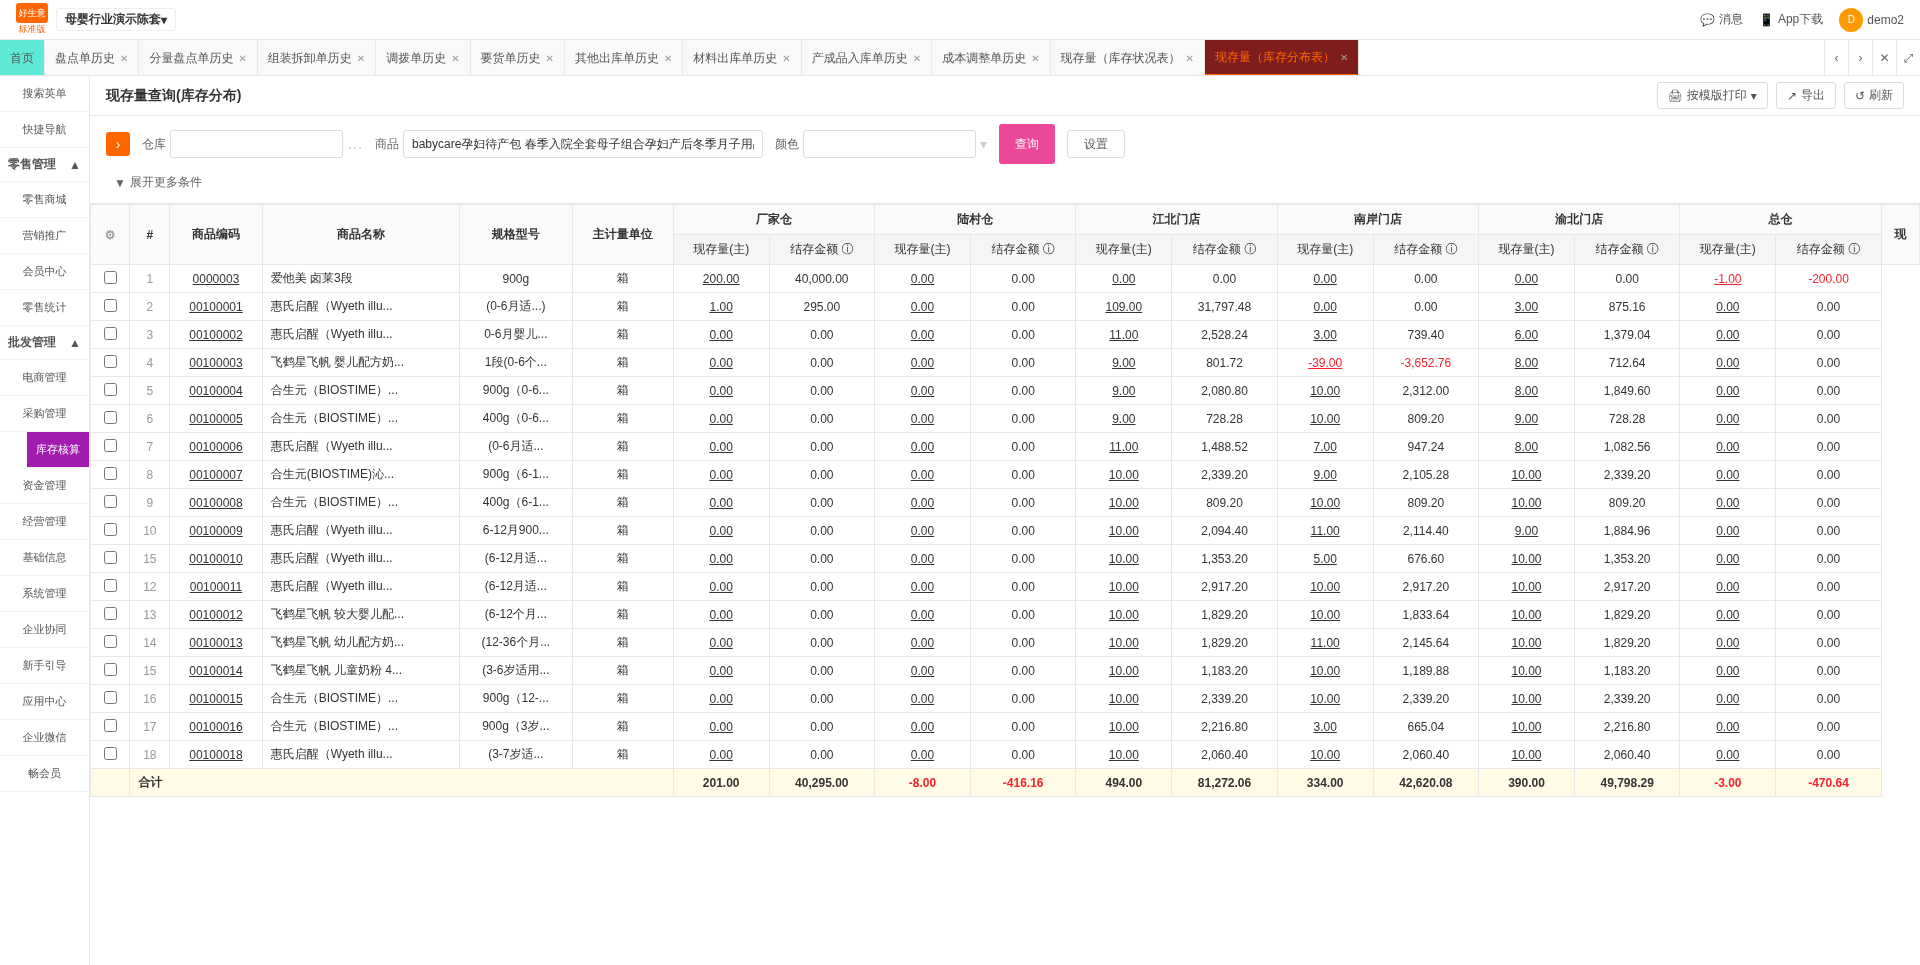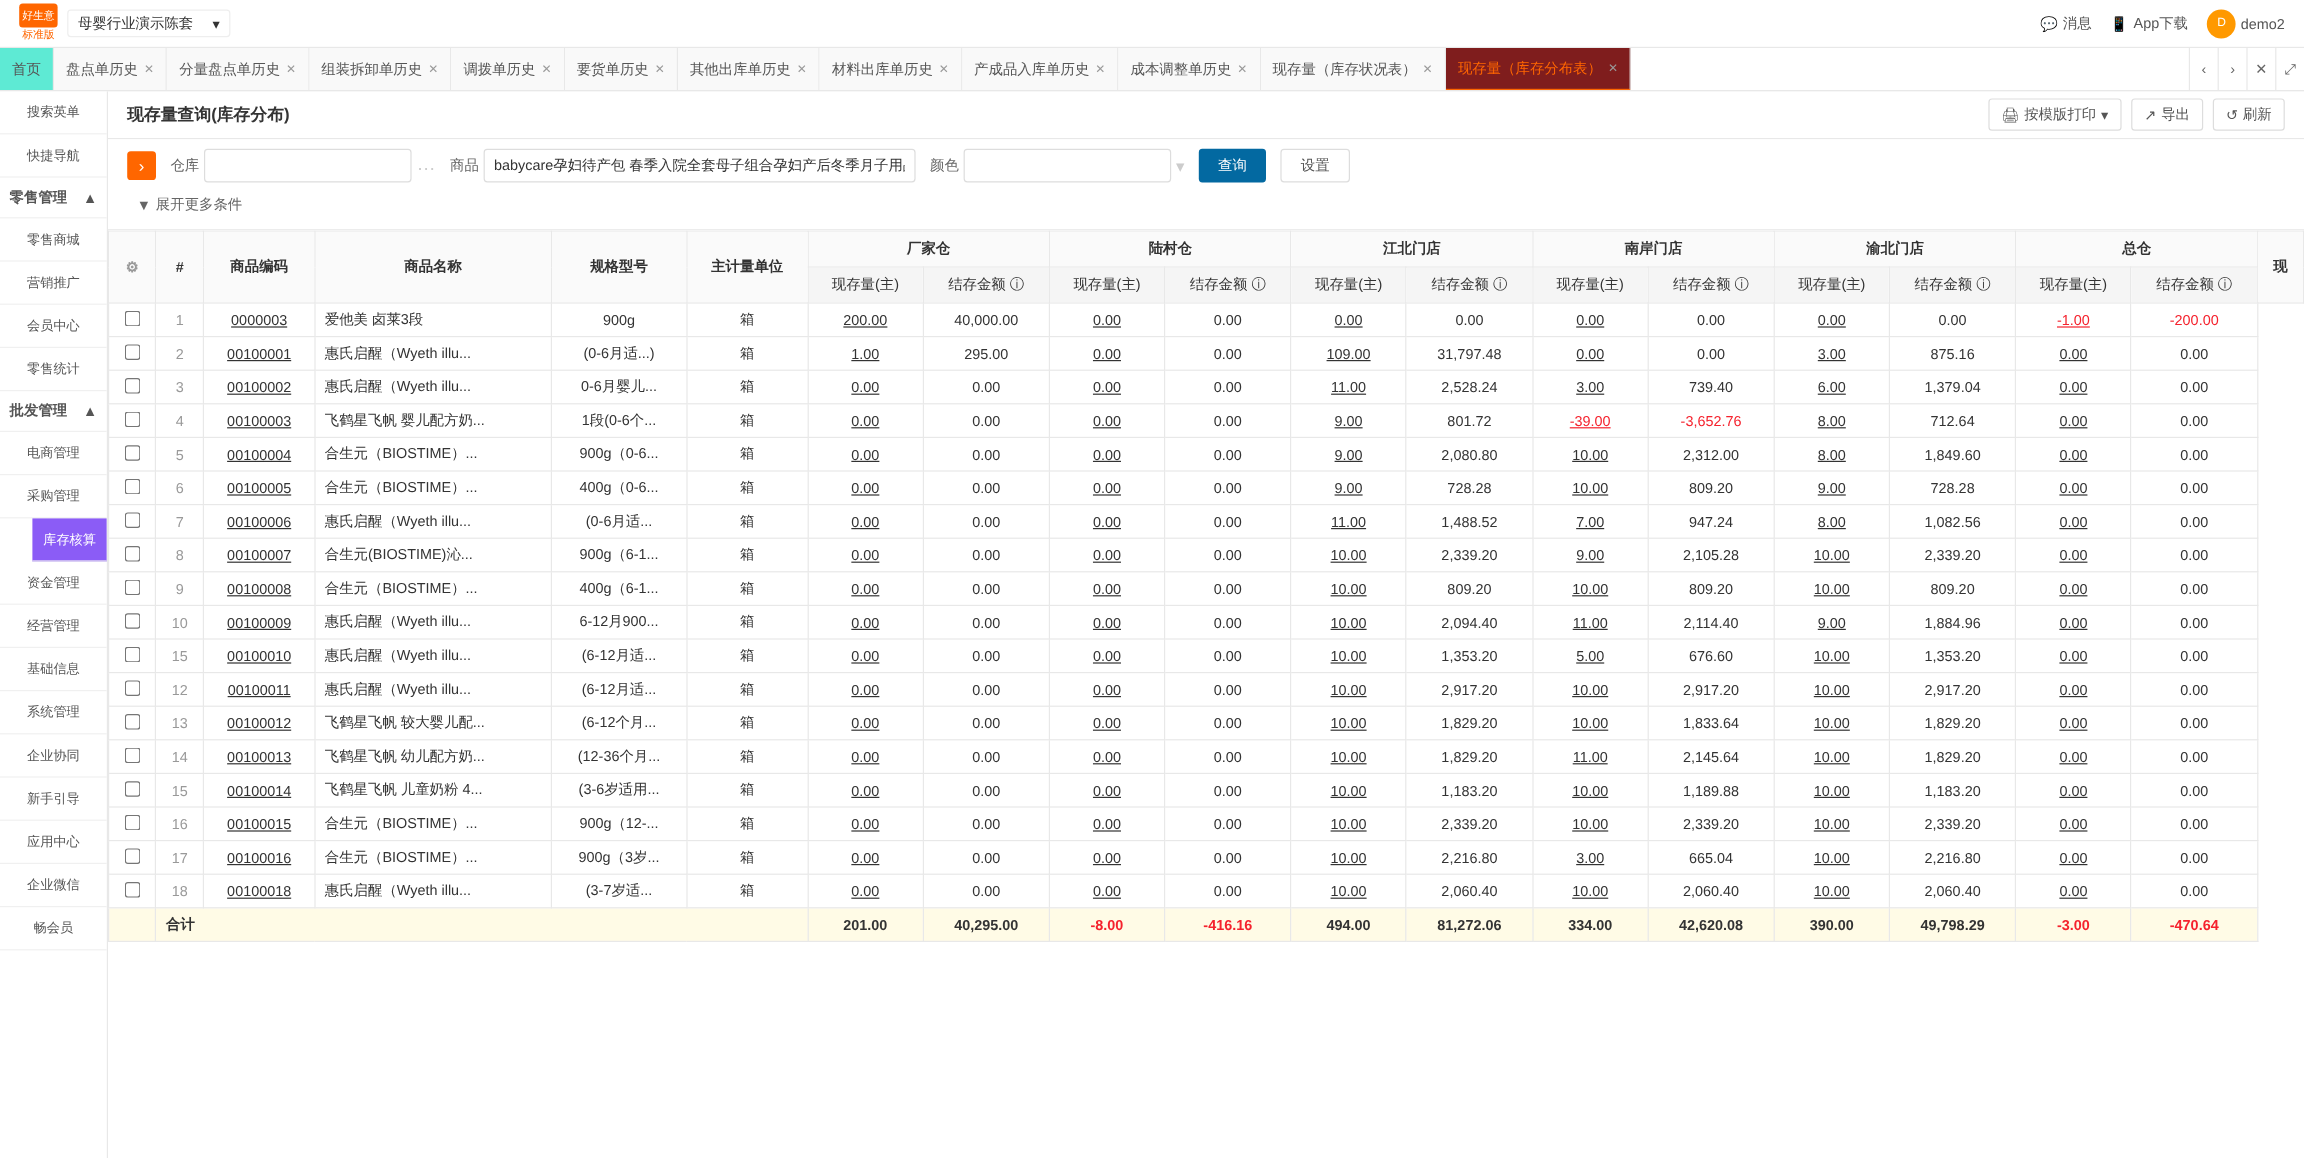--- a/index.html
+++ b/index.html
@@ -77,21 +77,21 @@
       overflow-y: auto;
     }
     .sidebar-item {
       padding: 10px 4px;
       text-align: center;
       cursor: pointer;
       font-size: 11px;
       color: #555;
       border-bottom: 1px solid #f0f0f0;
     }
-    .sidebar-item.active { background: #8b5cf6; color: #fff; margin-left: 27px; }
+    .sidebar-item.active { background: #a21caf; color: #fff; margin-left: 27px; }
     .sidebar-item.section-header {
       display: flex;
       align-items: center;
       justify-content: space-between;
       padding: 8px 8px;
       font-size: 12px;
       font-weight: bold;
     }
 
     
@@ -134,23 +134,23 @@
     .filter-input-long {
       min-width: 360px;
       color: #333;
     }
     .filter-expand {
       display: flex; align-items: center; gap: 4px;
       color: #666; cursor: pointer; font-size: 12px;
       padding: 4px 8px;
     }
     .orange-btn {
-      background: #0369a1; color: #fff; border: none;
+      background: #ec4899; color: #fff; border: none;
       padding: 5px 16px; border-radius: 3px;
-      cursor: pointer; font-size: 12px; height: 28px;
+      cursor: pointer; font-size: 12px; height: 40px;
     }
     .white-btn {
       background: #fff; color: #555; border: 1px solid #ddd;
       padding: 5px 16px; border-radius: 3px;
       cursor: pointer; font-size: 12px; height: 28px;
     }
     .arrow-toggle {
       width: 24px; height: 24px; background: #ff6600; border-radius: 3px;
       display: flex; align-items: center; justify-content: center;
       color: #fff; cursor: pointer; font-size: 14px;
@@ -204,21 +204,21 @@
 <body>
 
 <div class="top-bar">
   <div class="top-bar-left">
     <div class="logo-area">
       <div class="logo-icon">
         <span>好生意</span>
       </div>
       <span style="font-size:9px;color:#ff6600;">标准版</span>
     </div>
-    <div style="display:flex;align-items:center;gap:16px;border:1px solid #eee;border-radius:3px;padding:2px 8px;cursor:pointer;">
+    <div style="display:flex;align-items:center;gap:0;border:1px solid #eee;border-radius:3px;padding:2px 8px;cursor:pointer;font-weight:bold;">
       <span>母婴行业演示陈套</span>
       <span>▾</span>
     </div>
   </div>
   <div class="top-bar-right">
     <span>
       <span>💬</span>
       <span>消息</span>
     </span>
     <span>

